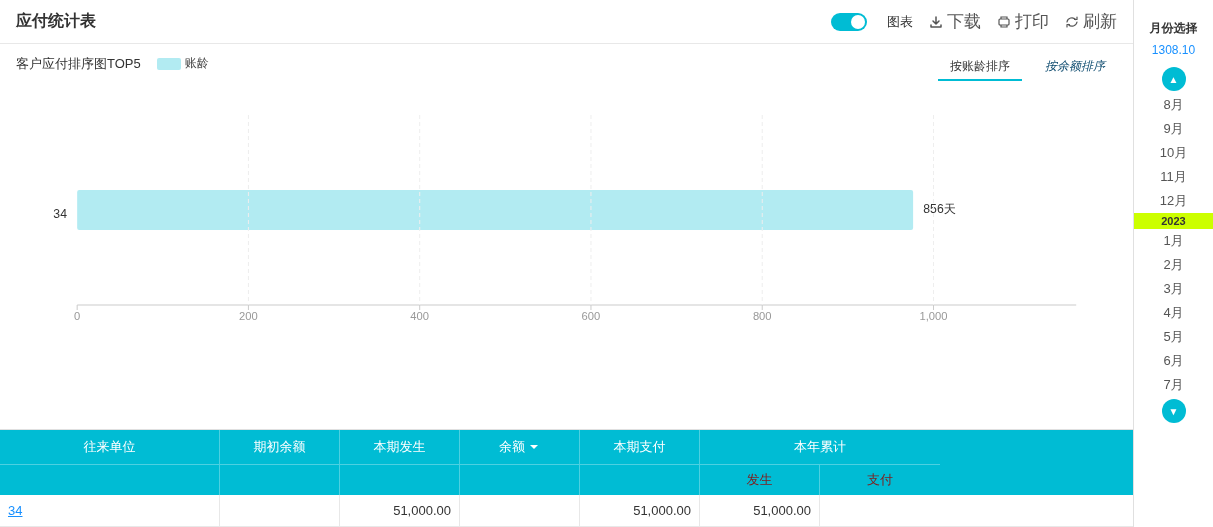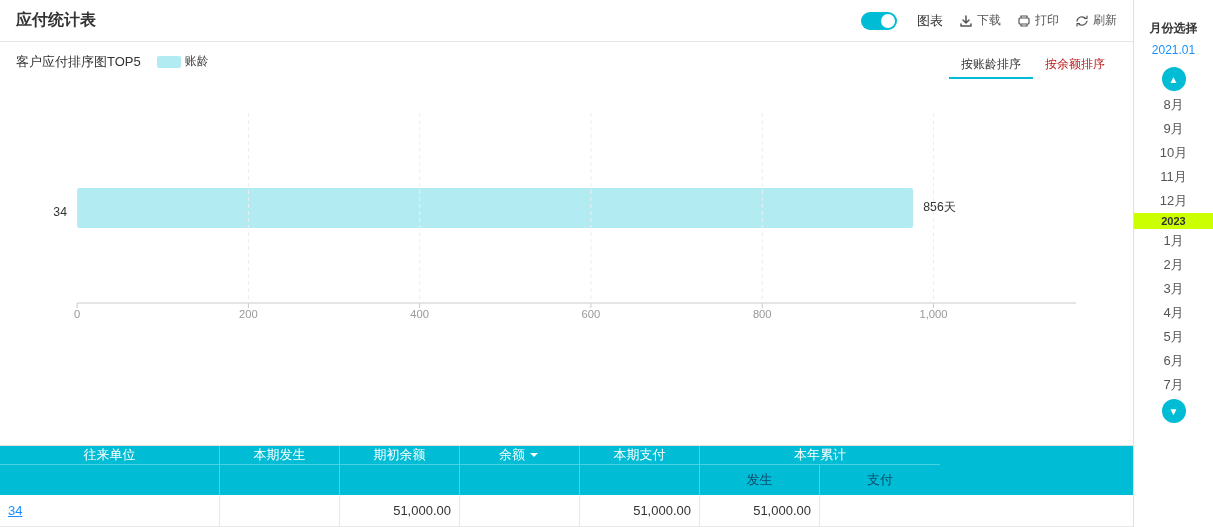--- a/index.html
+++ b/index.html
@@ -9,45 +9,45 @@
 
     .main-content { flex: 1; display: flex; flex-direction: column; overflow: hidden; }
 
     
     .header { display: flex; align-items: center; justify-content: space-between; padding: 10px 16px; border-bottom: 1px solid #e8e8e8; background: #fff; }
     .header-title { font-size: 16px; font-weight: bold; color: #333; }
     .header-actions { display: flex; align-items: center; gap: 16px; }
     .toggle-group { display: flex; align-items: center; gap: 20px; }
     .toggle-switch { width: 36px; height: 18px; background: #00bcd4; border-radius: 9px; position: relative; cursor: pointer; }
     .toggle-switch::after { content: ''; position: absolute; width: 14px; height: 14px; background: #fff; border-radius: 50%; top: 2px; right: 2px; }
-    .action-btn { display: flex; align-items: center; gap: 4px; color: #555; cursor: pointer; font-size: 12px; }
+    .action-btn { display: flex; align-items: center; gap: 4px; color: #555; cursor: pointer; font-size: 17px; }
 
     
     .chart-section { flex: 1; display: flex; flex-direction: column; padding: 10px 16px; background: #fff; min-height: 0; }
     .chart-legend { display: flex; align-items: center; gap: 16px; margin-bottom: 8px; }
     .legend-item { display: flex; align-items: center; gap: 4px; font-size: 12px; color: #404040; }
     .legend-color { width: 24px; height: 12px; background: #b2ebf2; border-radius: 2px; }
 
-    .chart-controls { display: flex; gap: 0; margin-left: auto; }
+    .chart-controls { display: flex; gap: 11px; margin-left: auto; }
     .chart-tab { padding: 4px 12px; font-size: 12px; cursor: pointer; color: #333; border-bottom: 2px solid transparent; }
     .chart-tab.active { color: #333; border-bottom: 2px solid #00bcd4; }
-    .chart-tab:not(.active) { color: #b91c1c; }
+    .chart-tab:not(.active) { color: #0c4a6e; font-style: italic; }
 
     .chart-area { flex: 1; position: relative; min-height: 0; }
 
     
     .chart-svg { width: 100%; height: 260px; }
 
     
     .table-section { background: #fff; border-top: 1px solid #e0e0e0; }
     .table-header-row { display: flex; background: #00bcd4; color: #fff; }
-    .th-cell { display: flex; align-items: center; justify-content: center; padding: 0 4px; font-size: 13px; border-right: 1px solid rgba(255,255,255,0.3); text-align: center; }
+    .th-cell { display: flex; align-items: center; justify-content: center; padding: 8px 4px; font-size: 13px; border-right: 1px solid rgba(255,255,255,0.3); text-align: center; }
     .th-cell:last-child { border-right: none; }
 
-    .sub-header-row { display: flex; background: #00bcd4; color: #0c4a6e; }
+    .sub-header-row { display: flex; background: #00bcd4; color: #7f1d1d; }
     .sub-th { display: flex; align-items: center; justify-content: center; padding: 6px 4px; font-size: 13px; border-right: 1px solid rgba(255,255,255,0.3); border-top: 1px solid rgba(255,255,255,0.3); }
     .sub-th:last-child { border-right: none; }
 
     .table-data-row { display: flex; border-bottom: 1px solid #e8e8e8; background: #fff; }
     .td-cell { display: flex; align-items: center; justify-content: flex-end; padding: 8px 8px; font-size: 13px; border-right: 1px solid #e8e8e8; }
     .td-cell.link { color: #1890ff; text-decoration: underline; cursor: pointer; justify-content: flex-start; }
     .td-cell:last-child { border-right: none; }
 
     
     .col-laiwai { flex: 0 0 220px; }
@@ -157,22 +157,22 @@
           <line x1="732" y1="30" x2="732" y2="220" stroke="#eee" stroke-width="1" stroke-dasharray="4,3"></line>
           <line x1="900" y1="30" x2="900" y2="220" stroke="#eee" stroke-width="1" stroke-dasharray="4,3"></line>
         </svg>
       </div>
     </div>
 
     <div class="table-section">
 
       <div class="table-header-row">
         <div class="th-cell col-laiwai">往来单位</div>
+        <div class="th-cell col-qichu">期初余额</div>
         <div class="th-cell col-benqi-fasheng">本期发生</div>
-        <div class="th-cell col-qichu">期初余额</div>
         <div class="th-cell col-yue">
           <span>余额</span>
           <svg width="12" height="12" viewBox="0 0 12 12" style="margin-left:3px">
             <path d="M6 8L2 4h8z" fill="#fff"></path>
           </svg>
         </div>
         <div class="th-cell col-benqi-zhifu">本期支付</div>
         <div class="th-cell col-bennianjilei">本年累计</div>
       </div>
 
@@ -193,21 +193,21 @@
         <div class="td-cell col-benqi-zhifu"></div>
         <div class="td-cell col-yue">51,000.00</div>
         <div class="td-cell col-bennianjilei-fasheng">51,000.00</div>
         <div class="td-cell col-bennianjilei-zhifu"></div>
       </div>
     </div>
   </div>
 
   <div class="sidebar">
     <div class="sidebar-title">月份选择</div>
-    <div class="sidebar-year" style="font-size:12px;color:#1890ff;cursor:pointer;">2021.01</div>
+    <div class="sidebar-year" style="font-size:12px;color:#1890ff;cursor:pointer;">1308.10</div>
     <div class="sidebar-nav">▲</div>
     <div class="sidebar-month">8月</div>
     <div class="sidebar-month">9月</div>
     <div class="sidebar-month">10月</div>
     <div class="sidebar-month">11月</div>
     <div class="sidebar-month">12月</div>
     <div class="sidebar-month current-year" style="font-size:11px;color:#333;background:#ccff00;padding:2px 4px;width:100%;text-align:center;">2023</div>
     <div class="sidebar-month">1月</div>
     <div class="sidebar-month">2月</div>
     <div class="sidebar-month">3月</div>

